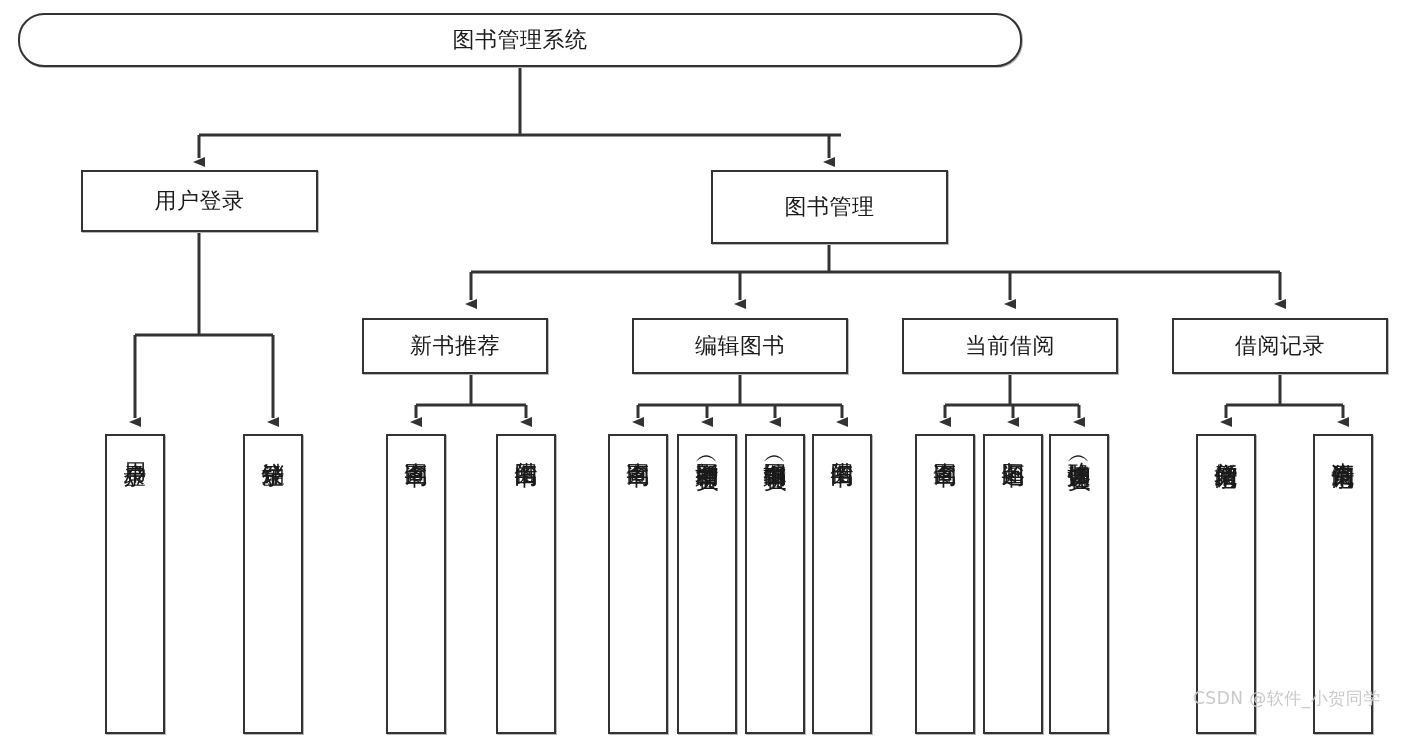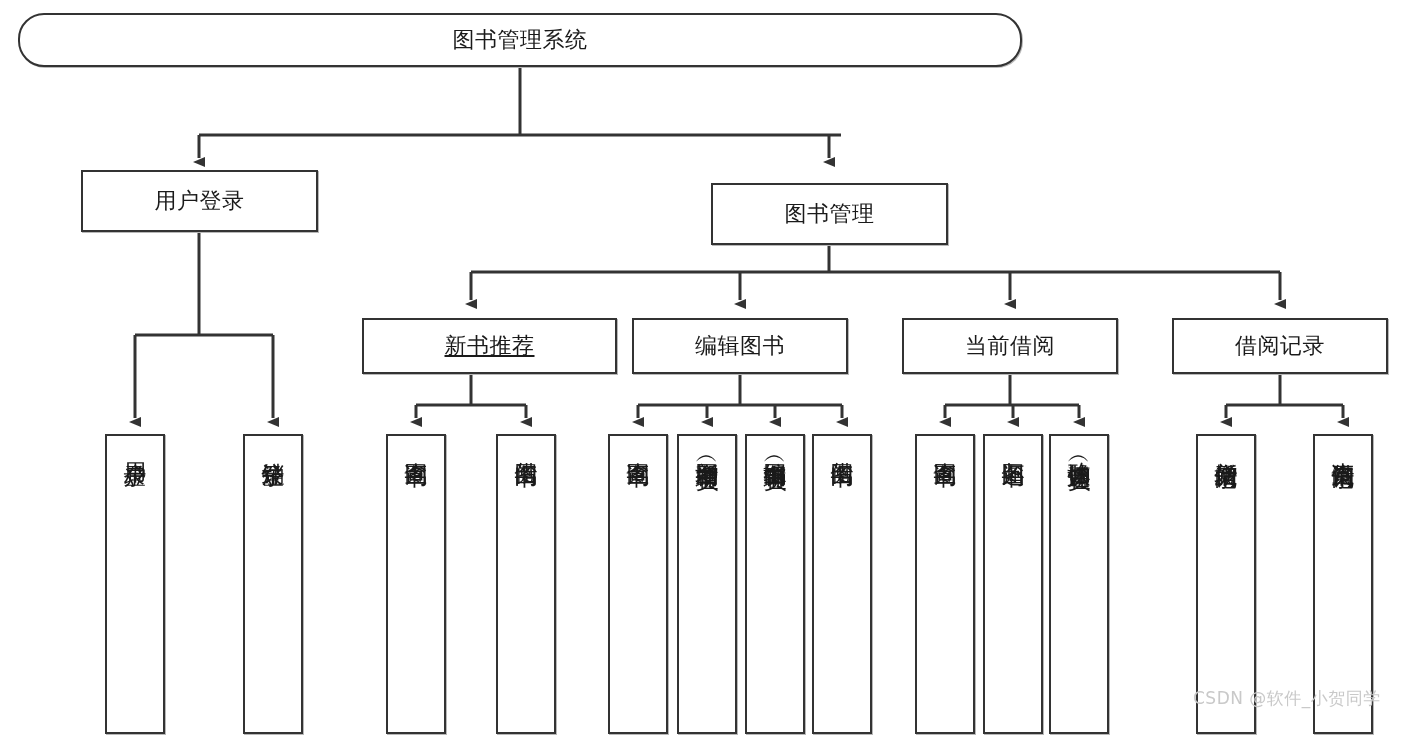--- a/index.html
+++ b/index.html
@@ -122,25 +122,25 @@
     </g>
   </svg>
 
   <div class="node" style="left:18px; top:13px; width:1004px; height:54px;border-radius:26px;">
     <span class="label">图书管理系统</span>
   </div>
 
   <div class="node" style="left:81px; top:170px; width:237px; height:62px;">
     <span class="label">用户登录</span>
   </div>
-  <div class="node" style="left:711px; top:183px; width:237px; height:62px;">
+  <div class="node" style="left:711px; top:170px; width:237px; height:74px;">
     <span class="label">图书管理</span>
   </div>
 
-  <div class="node" style="left:362px; top:318px; width:255px; height:56px;text-decoration:underline;">
+  <div class="node" style="left:362px; top:318px; width:186px; height:56px;">
     <span class="label">新书推荐</span>
   </div>
   <div class="node" style="left:632px; top:318px; width:216px; height:56px;">
     <span class="label">编辑图书</span>
   </div>
   <div class="node" style="left:902px; top:318px; width:216px; height:56px;">
     <span class="label">当前借阅</span>
   </div>
   <div class="node" style="left:1172px; top:318px; width:216px; height:56px;">
     <span class="label">借阅记录</span>

